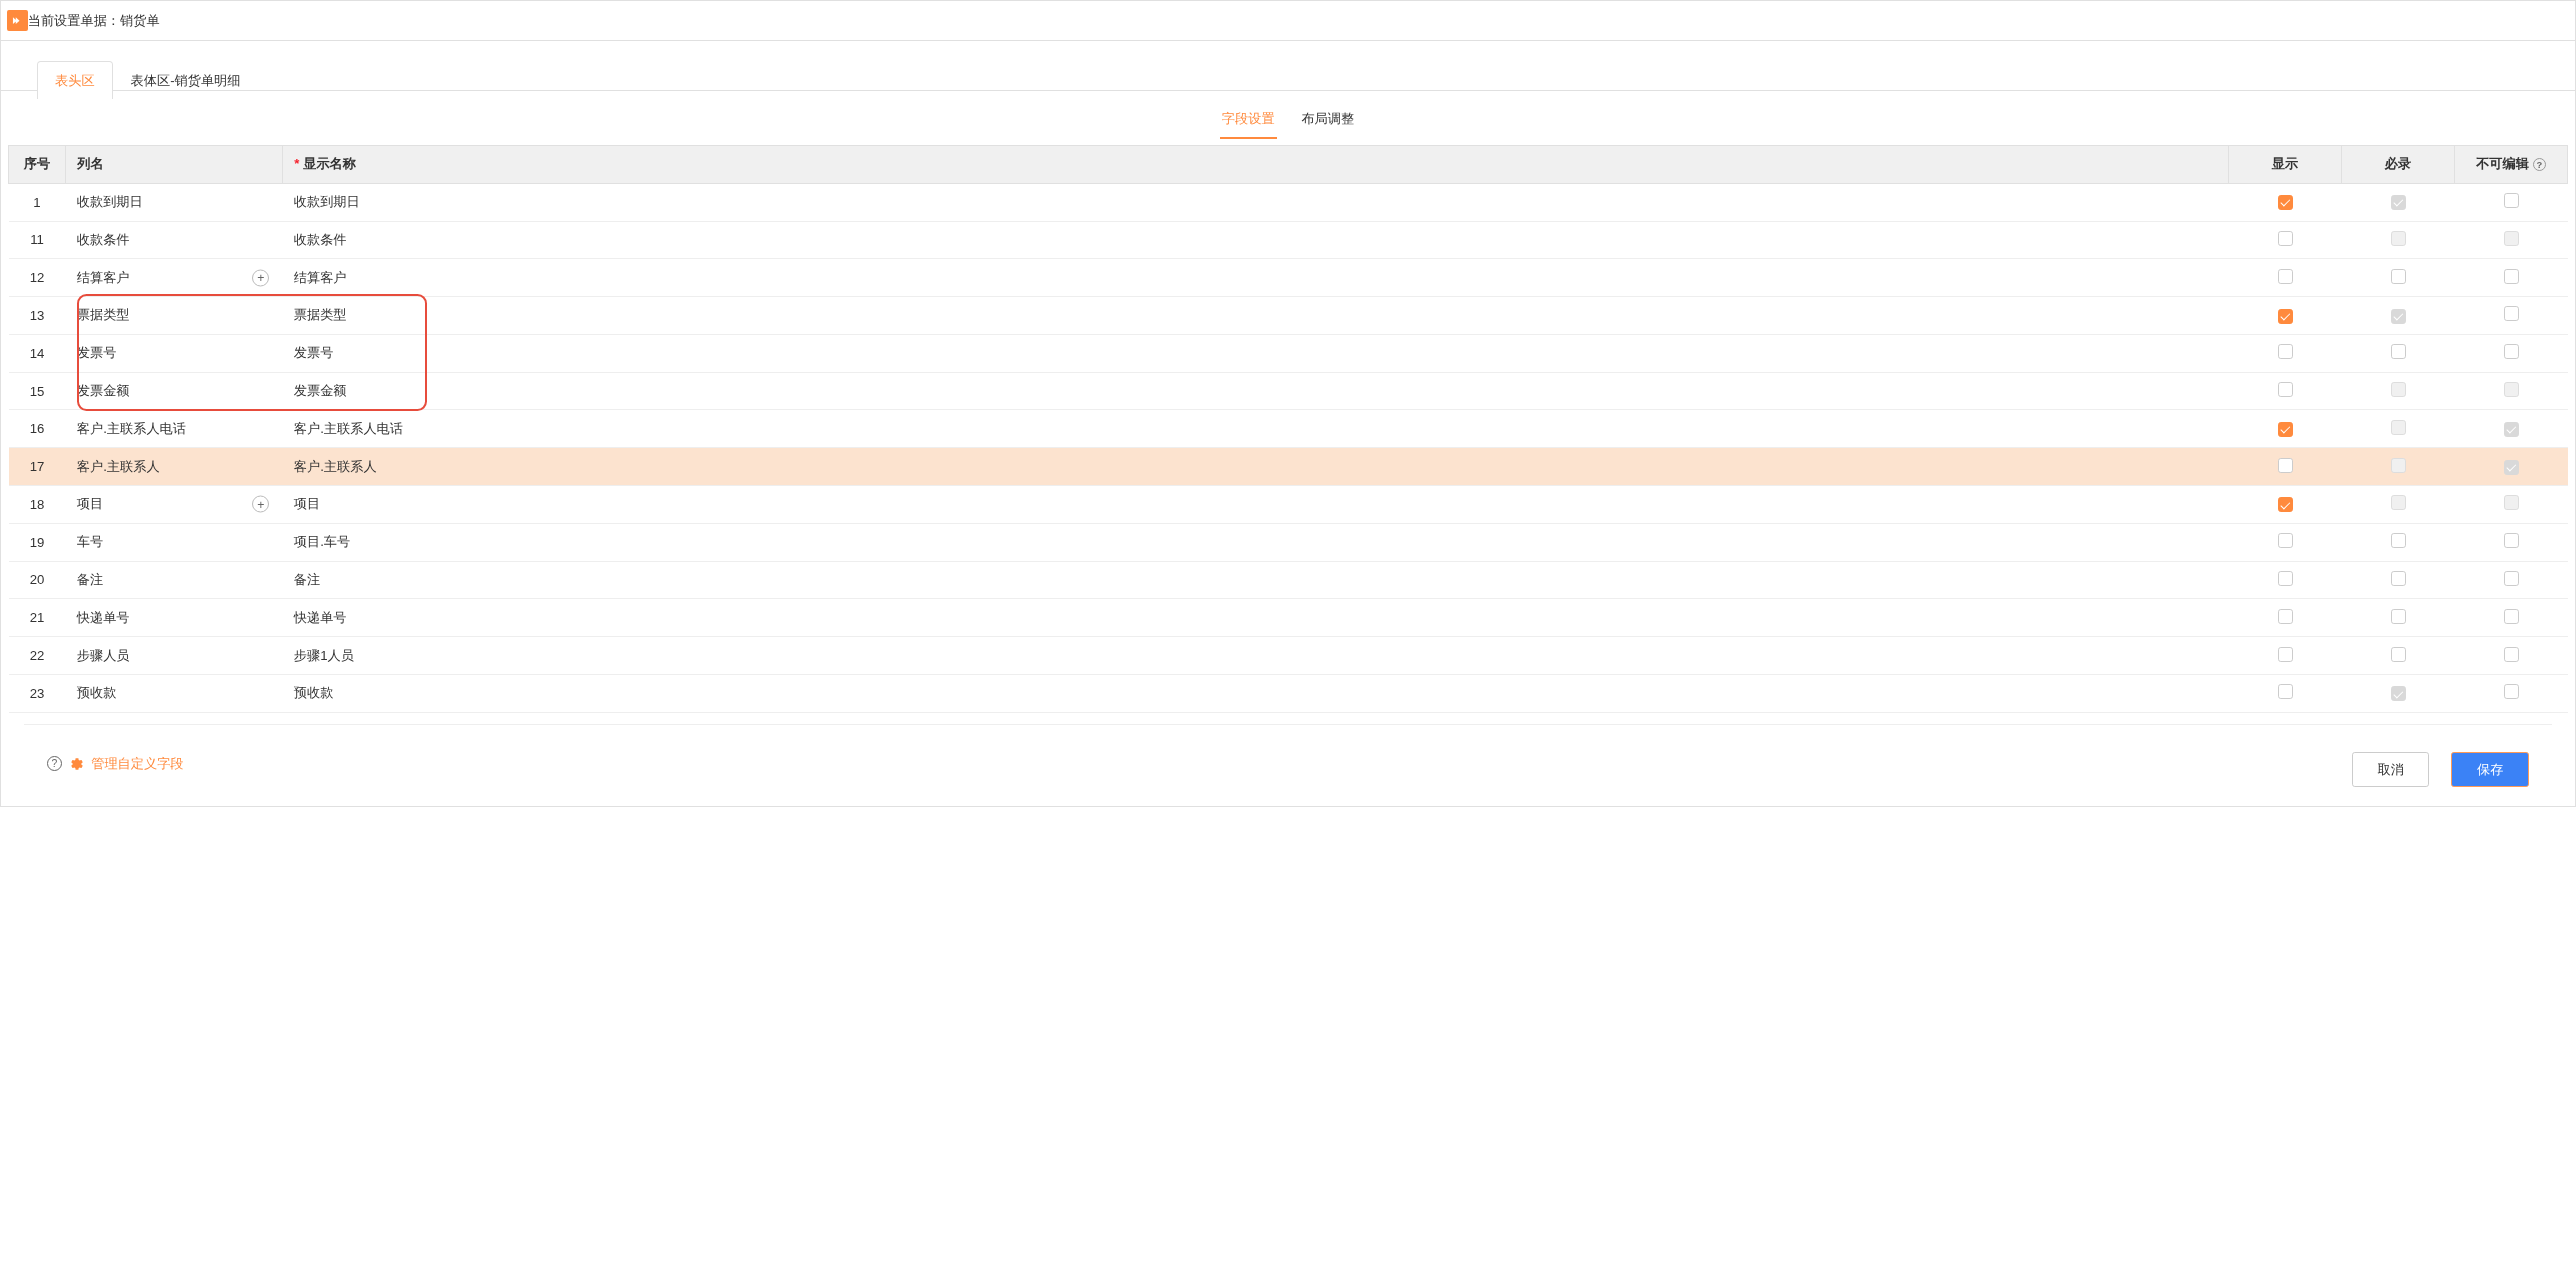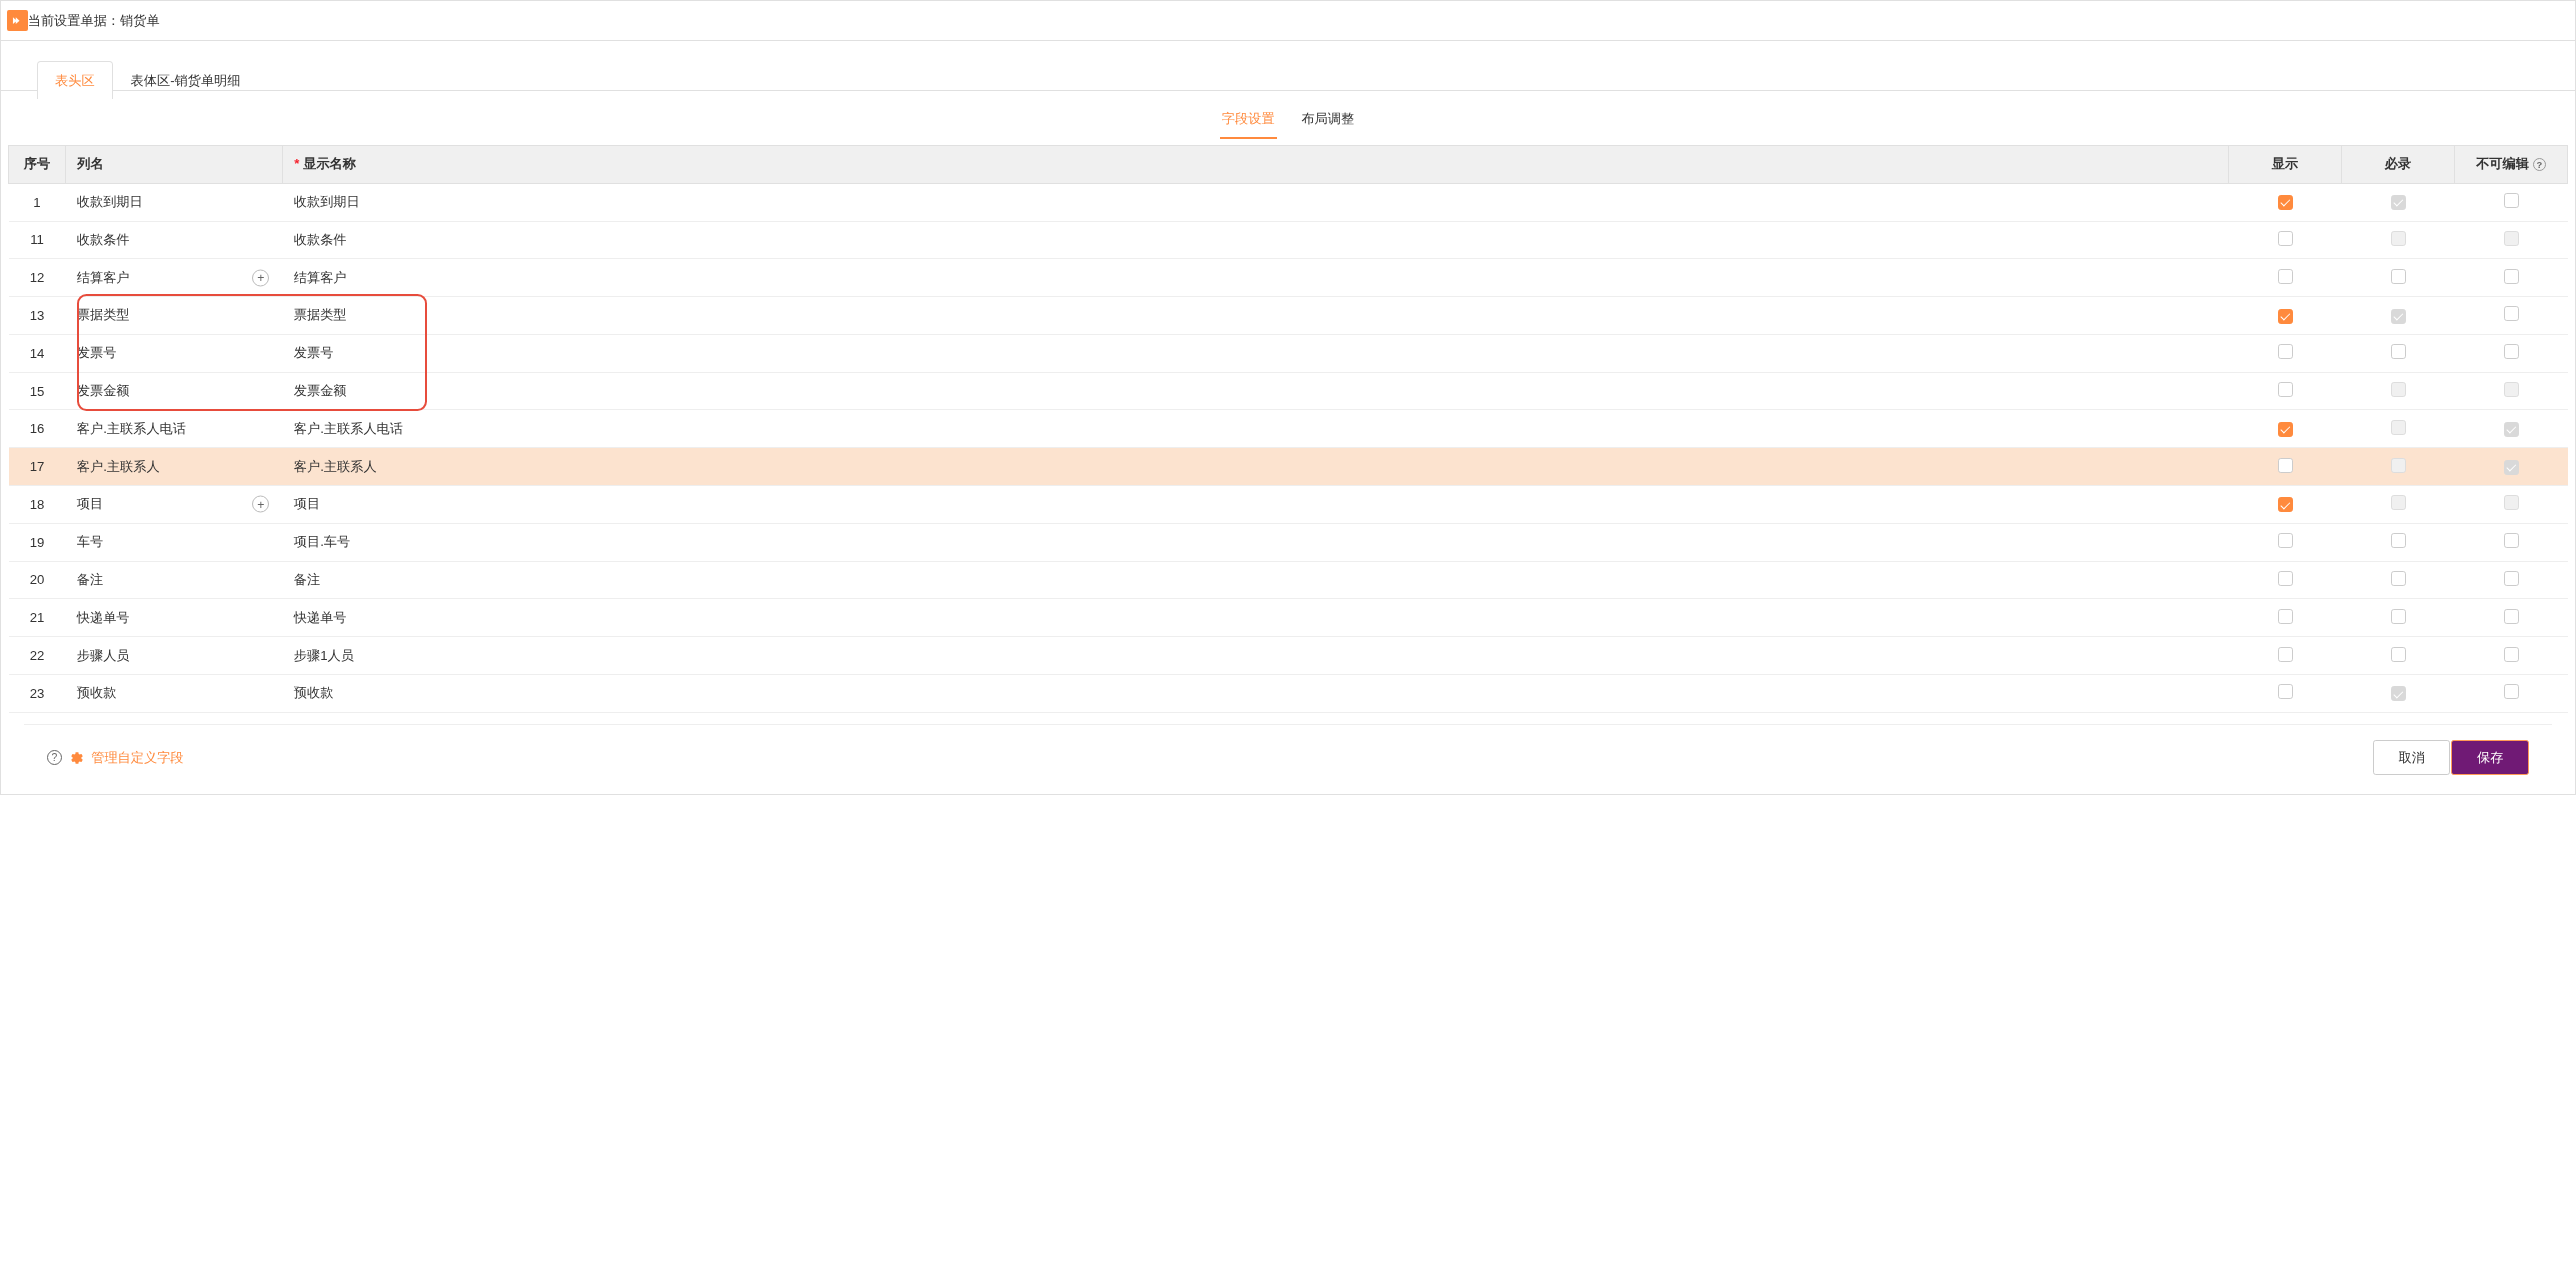--- a/index.html
+++ b/index.html
@@ -245,33 +245,34 @@
       width: 14px;
       height: 14px;
       fill: #ff8a3d;
     }
     .manage-link {
       color: #ff8a3d;
       cursor: pointer;
     }
     .footer-right {
       display: flex;
-      gap: 1px;
+      gap: 22px;
+      margin-top: 12px;
     }
     .btn {
       padding: 7.6px 24.6px;
       border-radius: 2.8px;
       cursor: pointer;
       font-size: 13.2px;
       border: 0.9px solid #ccc;
       background: #fff;
       color: #333;
     }
     .btn-primary {
-      background: #701a75;
+      background: #3b82f6;
       border-color: #ff9a56;
       color: #fff;
     }
   </style>
 </head>
 <body>
 
 <div class="page">
   <div class="header-bar">
     <div class="expand-btn">

